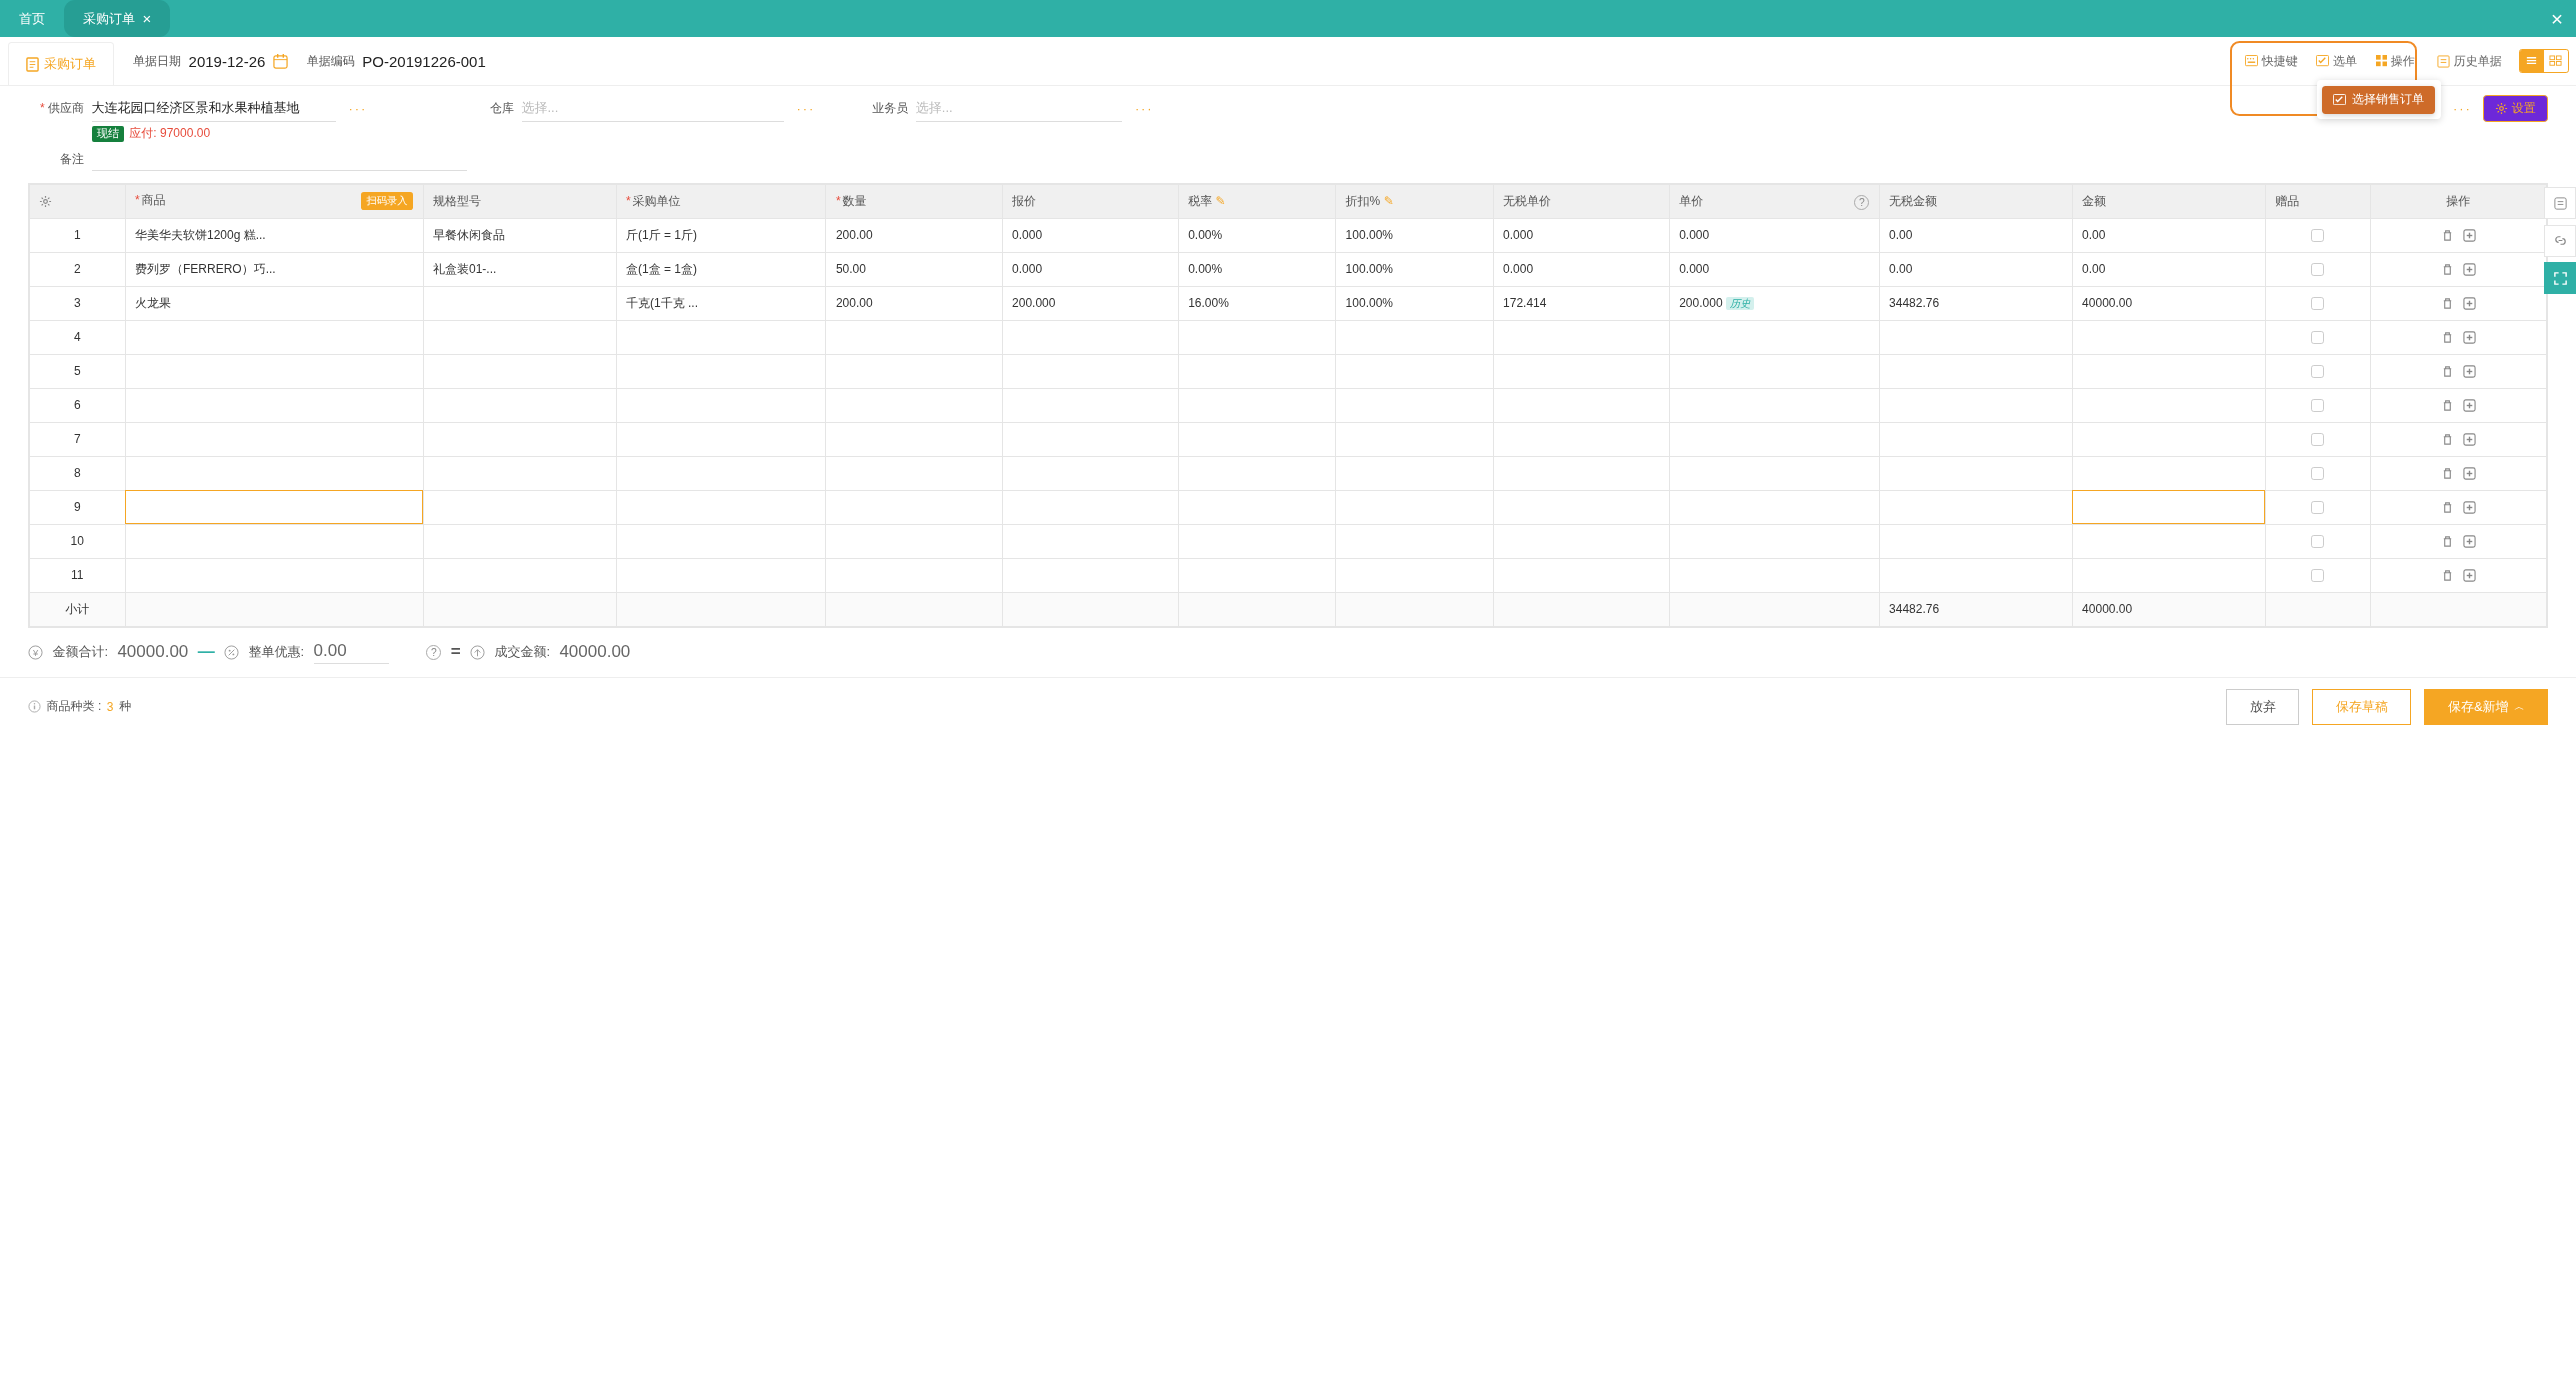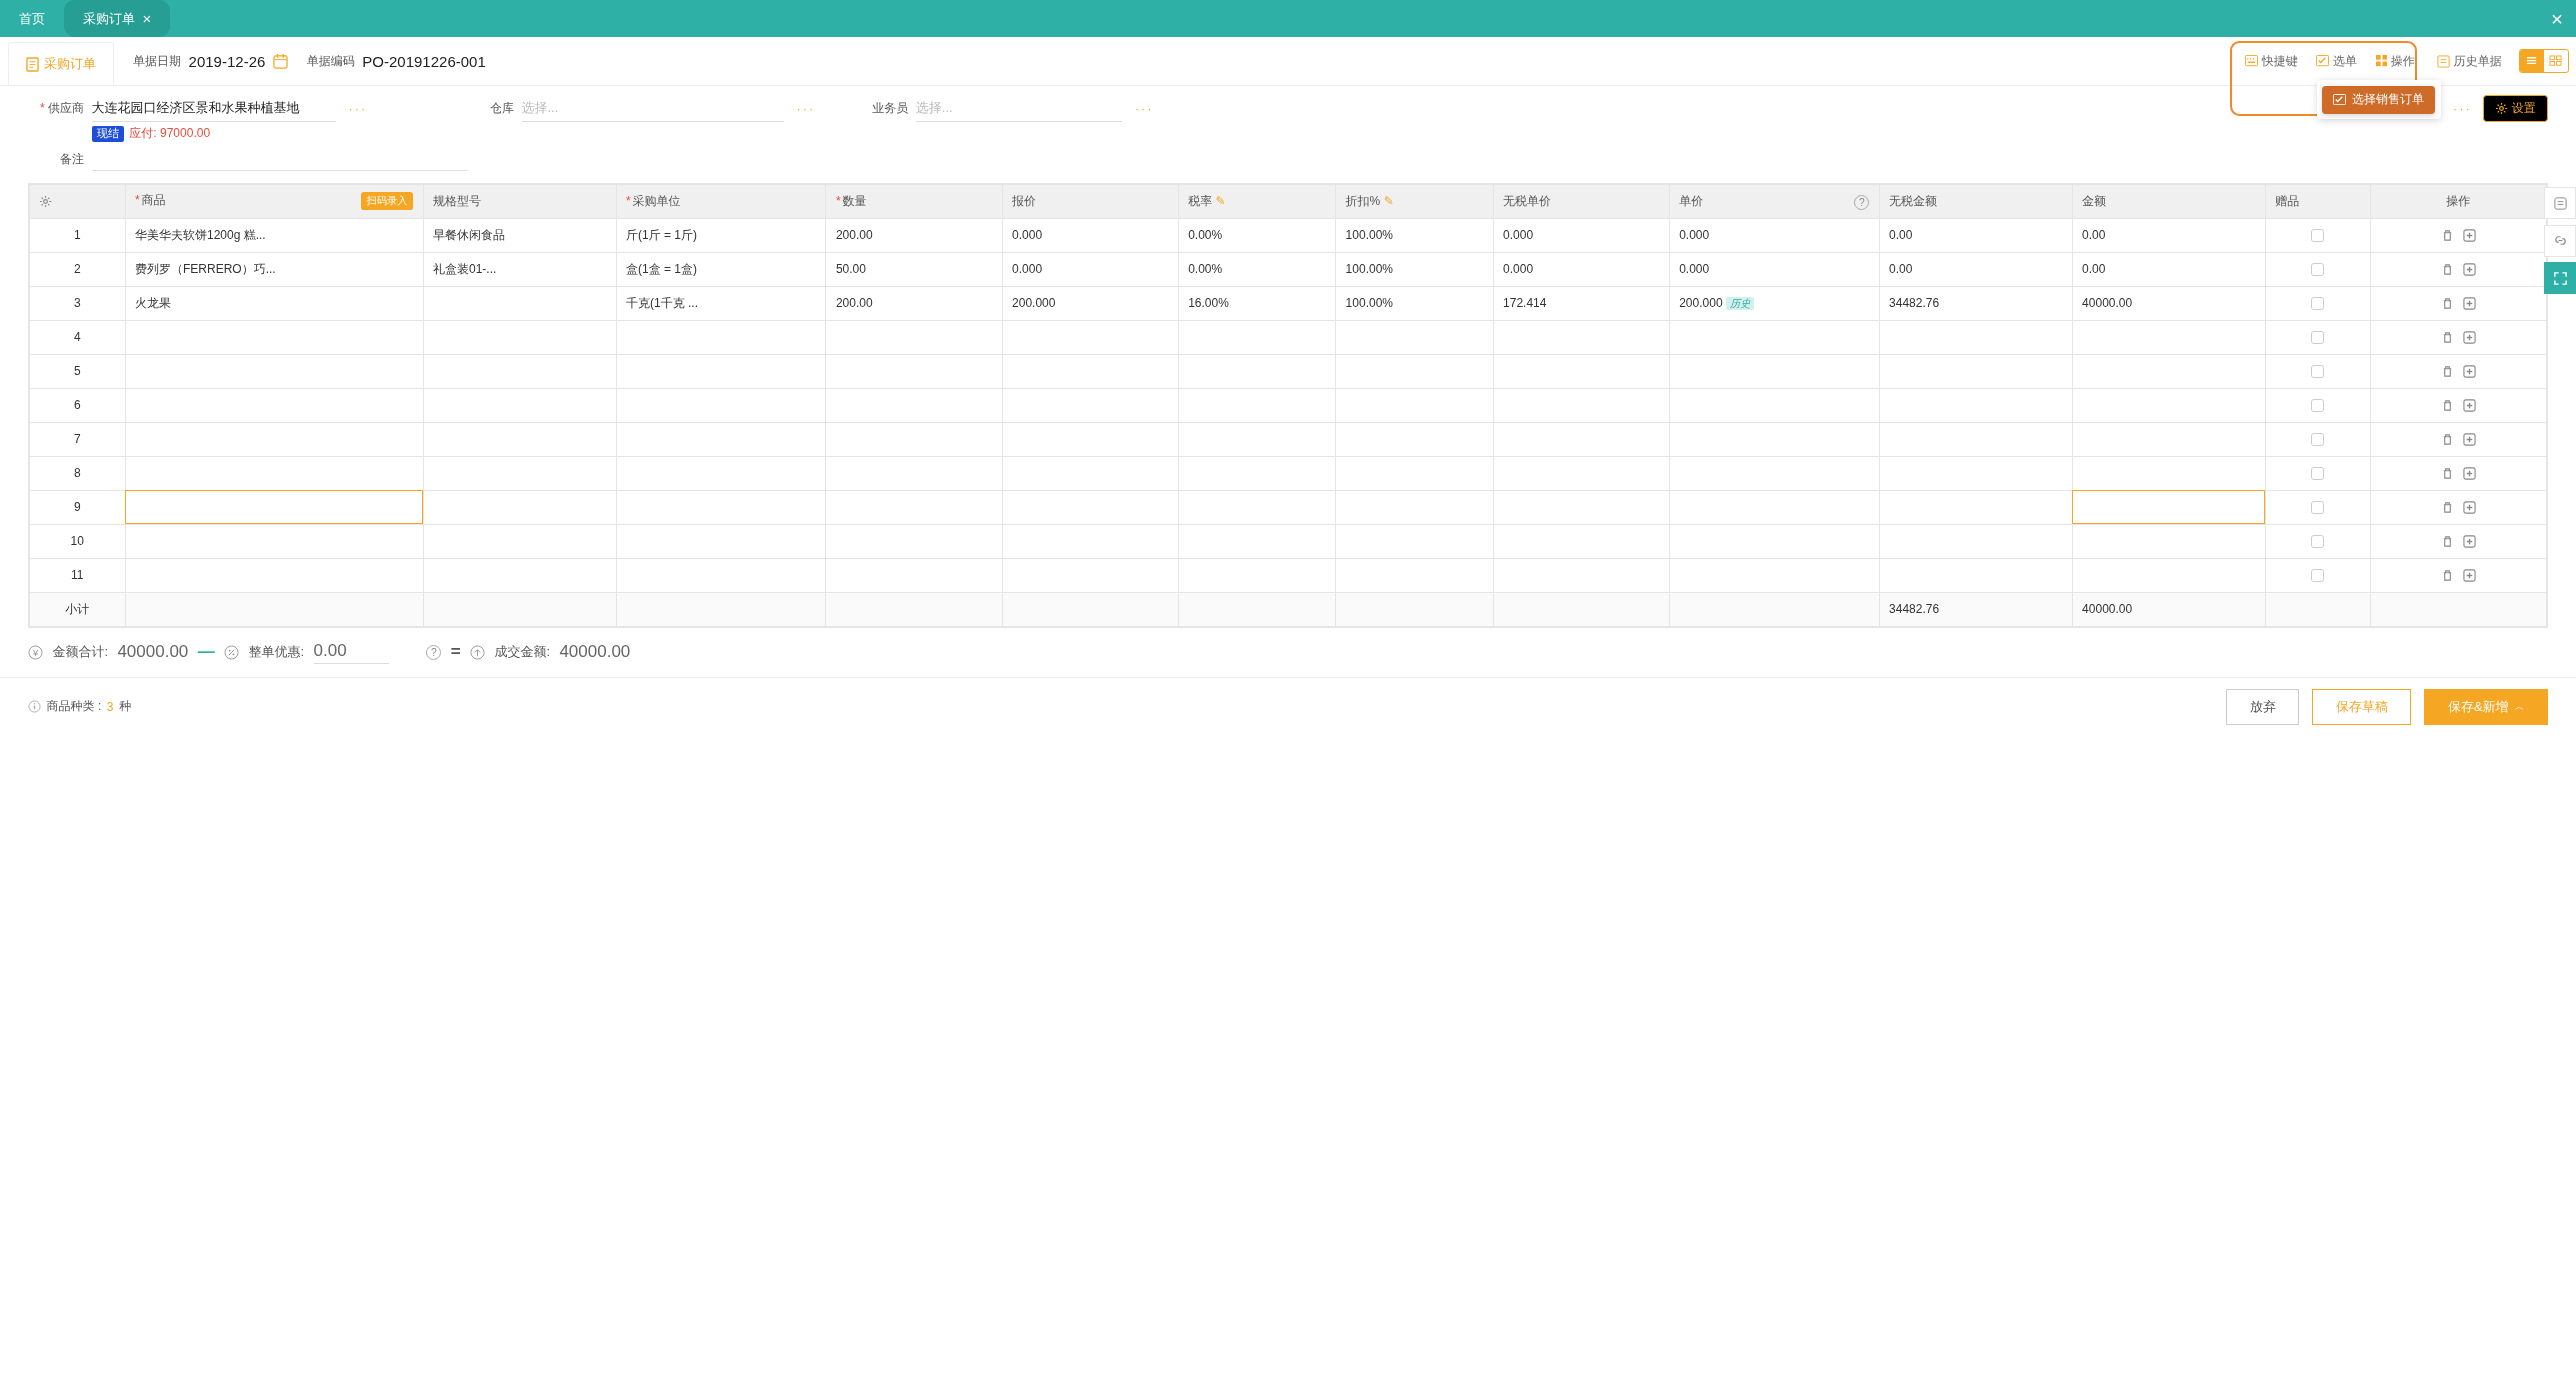--- a/index.html
+++ b/index.html
@@ -29,23 +29,23 @@
 
 
 .form-area { padding: 9.4px 28px 0 28px; }
 .form-row { display: flex; align-items: flex-start; gap: 37px; margin-bottom: 5.6px; }
 .field { display: flex; align-items: center; gap: 7.5px; }
 .field-label { width: 56px; text-align: right; color: #555; font-size: 12px; }
 .field-label.req::before { content: "* "; color: #e74c3c; }
 .field-val { min-width: 244px; border-bottom: 0.9px solid #ddd; padding: 3.7px 0; font-size: 13px; color: #222; }
 .field-placeholder { color: #bbb; }
 .field-more { color: #f5a623; margin-left: 5.6px; cursor: pointer; letter-spacing: 1.9px; }
-.badge-red { background: #1d4ed8; color: #fff; font-size: 11.2px; padding: 0.9px 4.7px; border-radius: 1.9px; }
+.badge-red { background: #15803d; color: #fff; font-size: 11.2px; padding: 0.9px 4.7px; border-radius: 1.9px; }
 .pay-info { color: #e74c3c; font-size: 12px; margin-top: 3.7px; display: flex; align-items: center; gap: 5.6px; }
-.settings-btn { border: 0.9px solid #f5a623; color: #f5a623; border-radius: 3.7px; padding: 3.7px 11.2px; font-size: 12px; display: flex; align-items: center; gap: 3.7px; cursor: pointer; background: #000000; }
+.settings-btn { border: 0.9px solid #f5a623; color: #f5a623; border-radius: 3.7px; padding: 3.7px 11.2px; font-size: 12px; display: flex; align-items: center; gap: 3.7px; cursor: pointer; background: #6d28d9; }
 
 
 .table-wrap { margin: 11.2px 28px 0 28px; border: 0.9px solid #e5e5e5; }
 table { width: 100%; border-collapse: collapse; table-layout: fixed; }
 th, td { border: 0.9px solid #e5e5e5; padding: 0 9.4px; height: 34px; font-size: 12px; text-align: left; white-space: nowrap; overflow: hidden; text-overflow: ellipsis; }
 thead th { background: #f0f0f0; color: #555; font-weight: normal; }
 th.req::before { content: "*"; color: #e74c3c; margin-right: 1.9px; }
 .col-idx { width: 51px; text-align: center; }
 .col-op { width: 94px; text-align: center; }
 .col-gift { width: 56px; text-align: center; }

